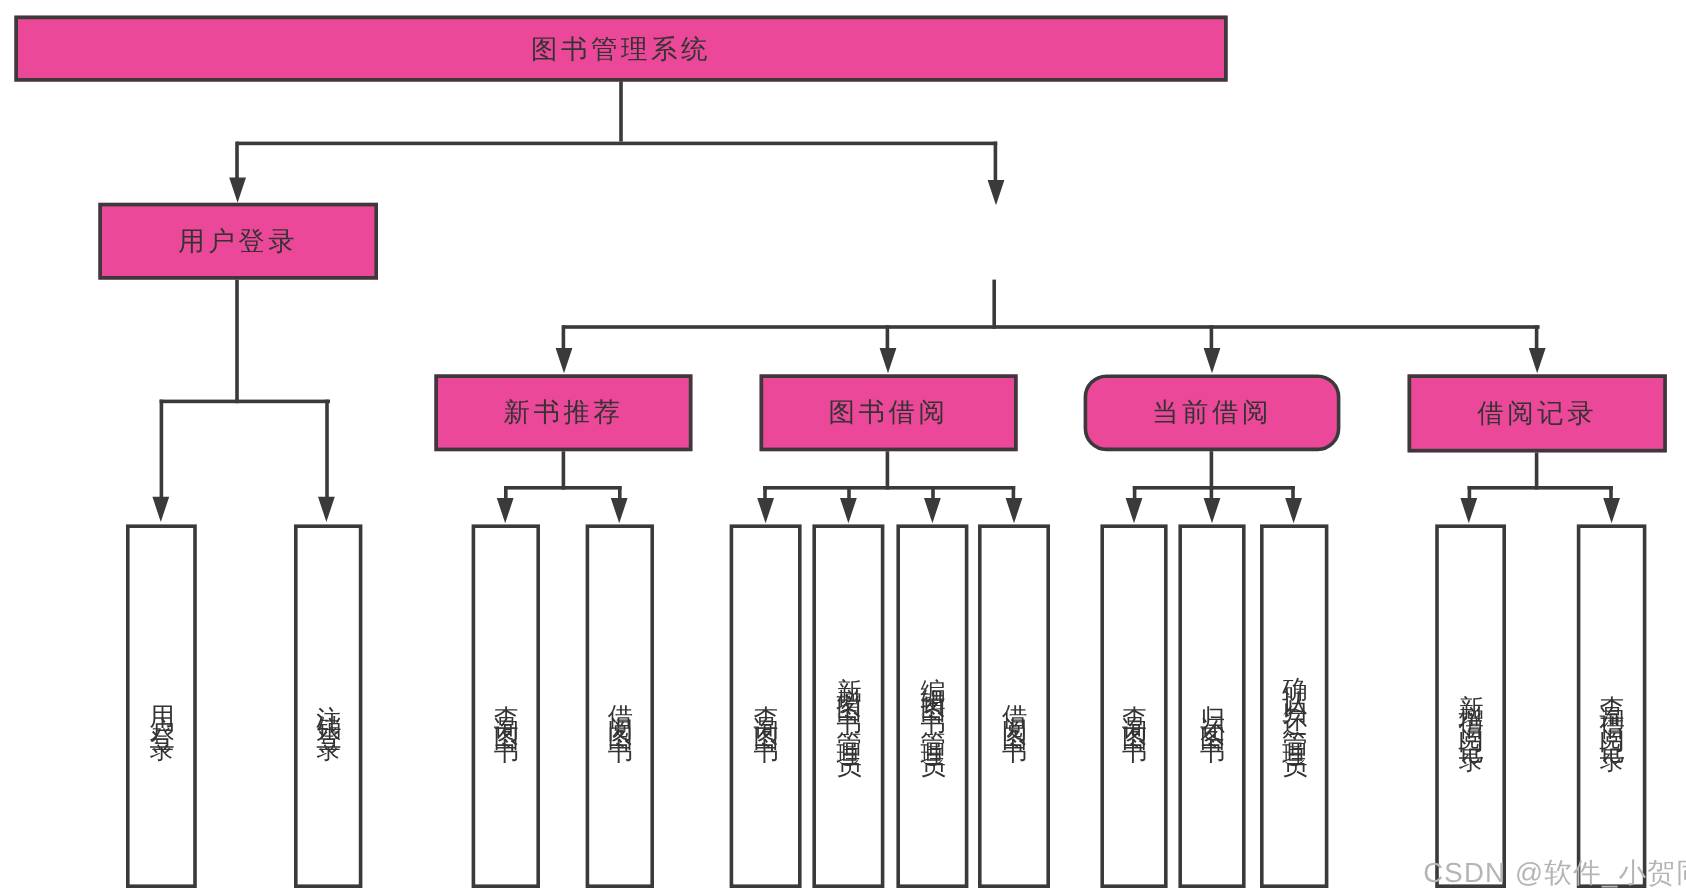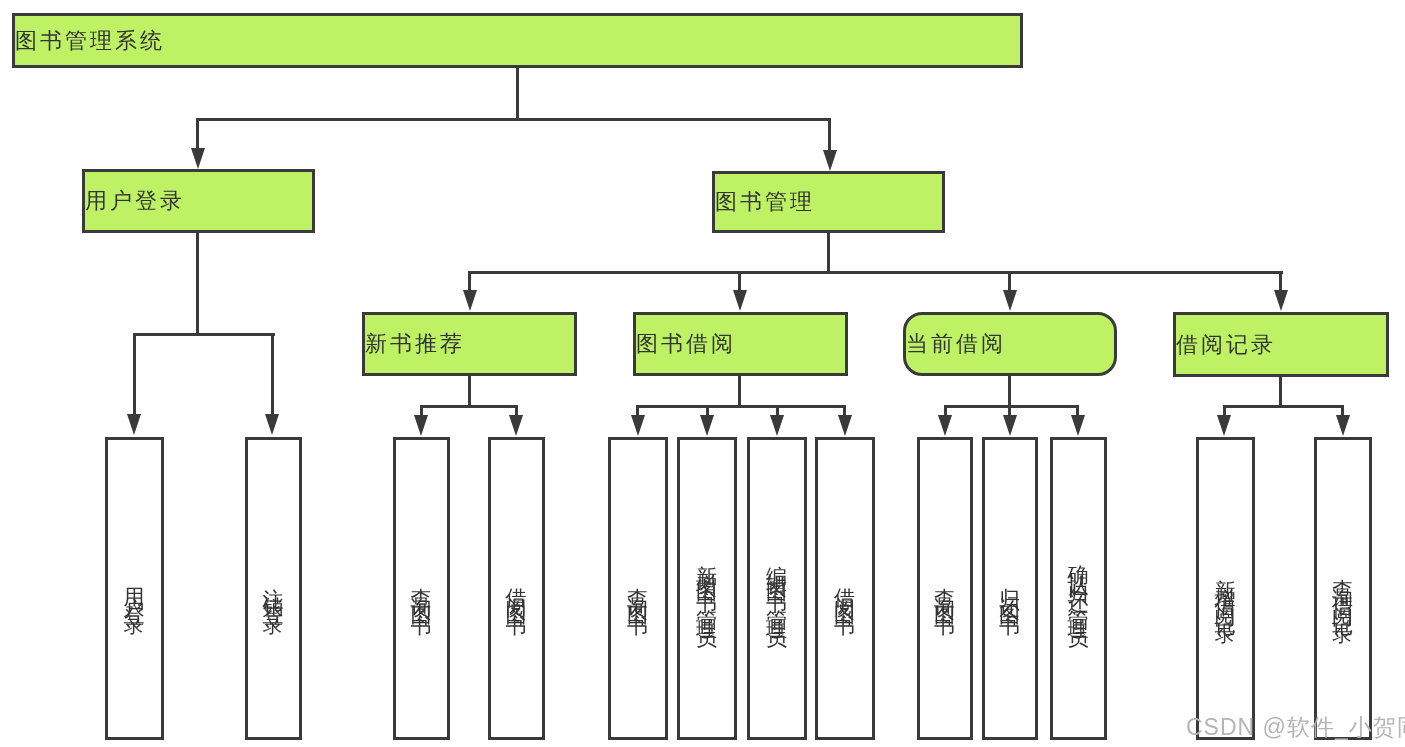--- a/index.html
+++ b/index.html
@@ -8,23 +8,23 @@
     width:1405px;height:747px;
     background:#ffffff;
     font-family:"Liberation Sans","DejaVu Sans",sans-serif;
     color:#333333;
     overflow:hidden;
   }
   
   .node{
     position:absolute;
     box-sizing:border-box;
-    background:#bef264;
+    background:#ec4899;
     border:3px solid #3a3a3a;
-    display:flex;align-items:center;
+    display:flex;align-items:center;justify-content:center;
     font-size:22px;letter-spacing:3px;
     color:#333333;
     z-index:2;
   }
   .vnode{
     position:absolute;
     box-sizing:border-box;
     background:#ffffff;
     border:3px solid #3a3a3a;
     display:flex;align-items:center;justify-content:center;
@@ -70,23 +70,20 @@
 
   <div class="v" style="left:516px;top:66px;height:52px;"></div>
   <div class="h" style="left:197px;top:118px;width:634px;"></div>
   <div class="v" style="left:196px;top:118px;height:32px;"></div>
   <div class="a" style="left:191px;top:148px;"></div>
   <div class="v" style="left:828px;top:118px;height:34px;"></div>
   <div class="a" style="left:823px;top:150px;"></div>
 
   <div class="node" style="left:82px;top:169px;width:233px;height:64px;">
     <span>用户登录</span>
-  </div>
-  <div class="node" style="left:712px;top:171px;width:233px;height:62px;">
-    <span>图书管理</span>
   </div>
 
   <div class="v" style="left:827px;top:233px;height:41px;"></div>
   <div class="h" style="left:469px;top:271px;width:814px;"></div>
   <div class="v" style="left:468px;top:271px;height:22px;"></div>
   <div class="a" style="left:463px;top:290px;"></div>
   <div class="v" style="left:738px;top:271px;height:22px;"></div>
   <div class="a" style="left:733px;top:290px;"></div>
   <div class="v" style="left:1008px;top:271px;height:22px;"></div>
   <div class="a" style="left:1003px;top:290px;"></div>

